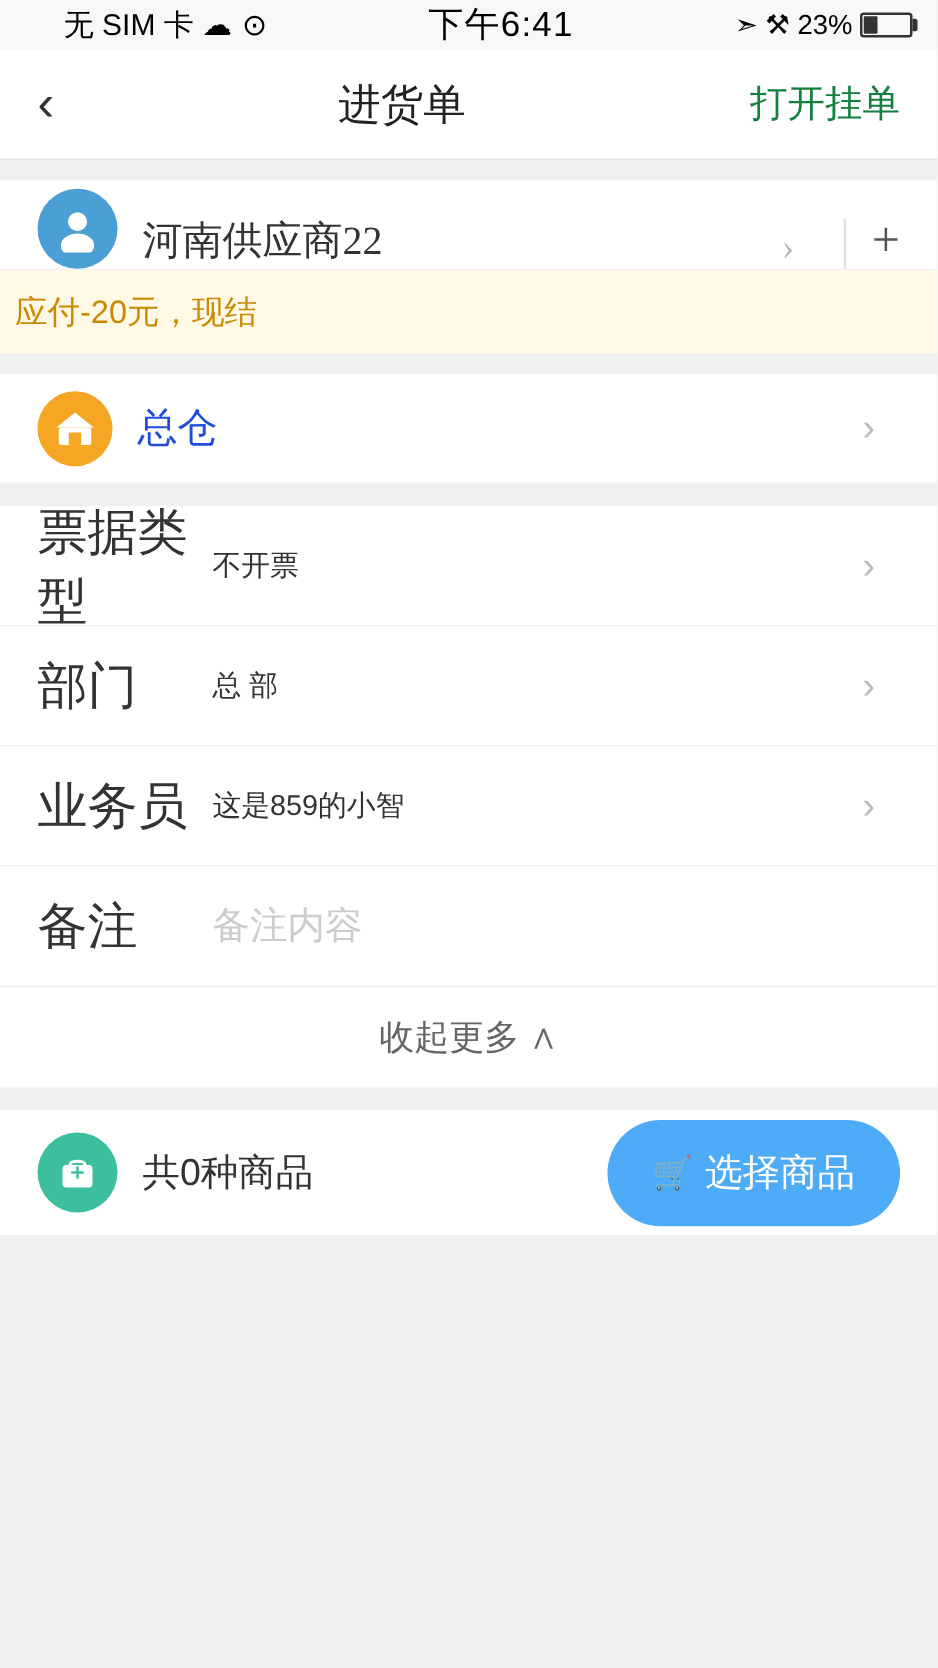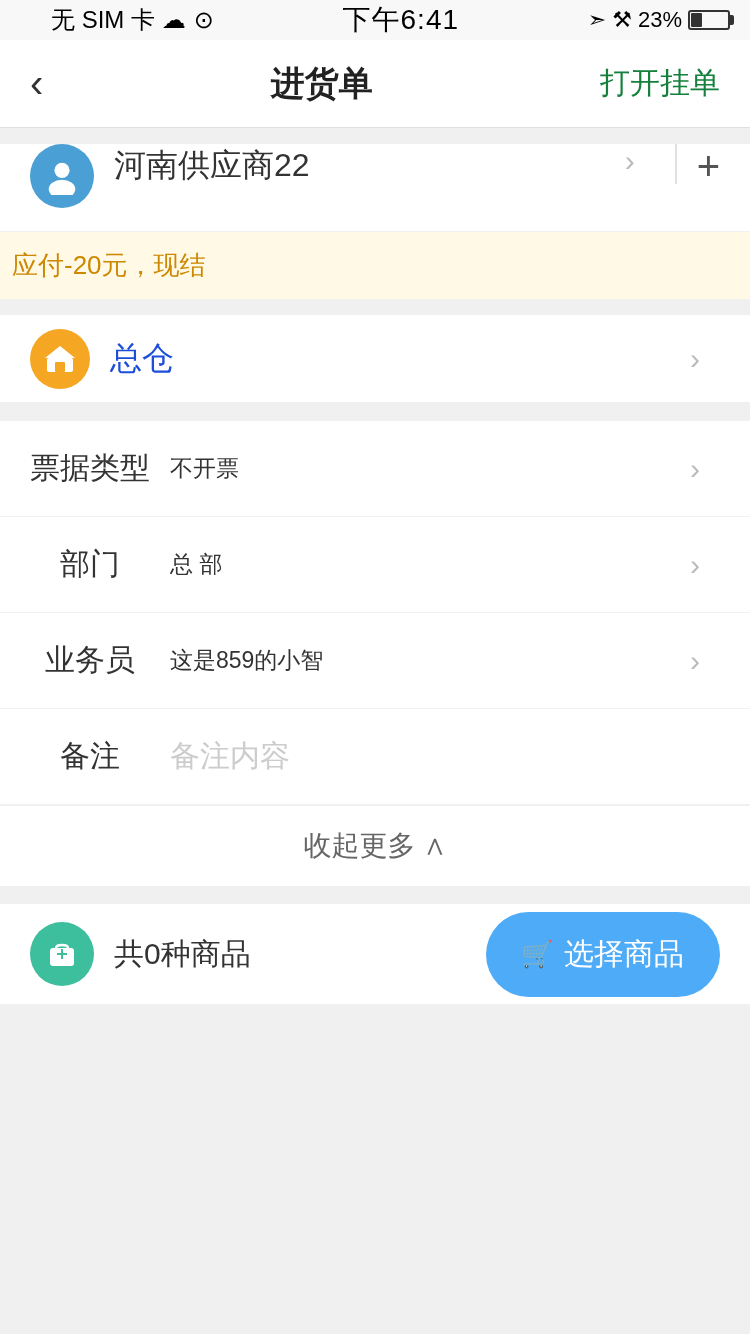--- a/index.html
+++ b/index.html
@@ -79,43 +79,44 @@
       padding: 0 30px;
       border-bottom: 1px solid #e0e0e0;
     }
     .nav-back {
       font-size: 40px;
       color: #333;
       cursor: pointer;
     }
     .nav-title {
       font-size: 34px;
-      font-weight: 700;
+      font-weight: 400;
       color: #222;
     }
     .nav-action {
       font-size: 30px;
       color: #15803d;
     }
 
     
     .section-divider {
       width: 750px;
       height: 16px;
       background: #f0f0f0;
     }
 
     
     .supplier-row {
       background: #ffffff;
       display: flex;
-      align-items: flex-start;
-      padding: 0 30px;
-      height: 88px;
+      align-items: flex-end;
+      padding: 0 30px;
+      height: 72px;
       border-bottom: 1px solid #f0f0f0;
+      font-family: Liberation Serif, serif;
     }
     .supplier-avatar {
       width: 64px;
       height: 64px;
       border-radius: 50%;
       background: #4a9fd4;
       display: flex;
       align-items: center;
       justify-content: center;
       margin-right: 20px;
@@ -188,25 +189,24 @@
       margin-top: 2px;
     }
     .form-row {
       display: flex;
       align-items: center;
       padding: 0 30px;
       height: 96px;
       border-bottom: 1px solid #f0f0f0;
     }
     .form-label {
-      font-size: 30px;
+      font-size: 40px;
       color: #333;
       width: 120px;
       flex-shrink: 0;
-      text-align: center;
     }
     .form-value {
       flex: 1;
       font-size: 23px;
       color: #333;
       padding-left: 20px;
     }
     .form-placeholder {
       flex: 1;
       font-size: 30px;

